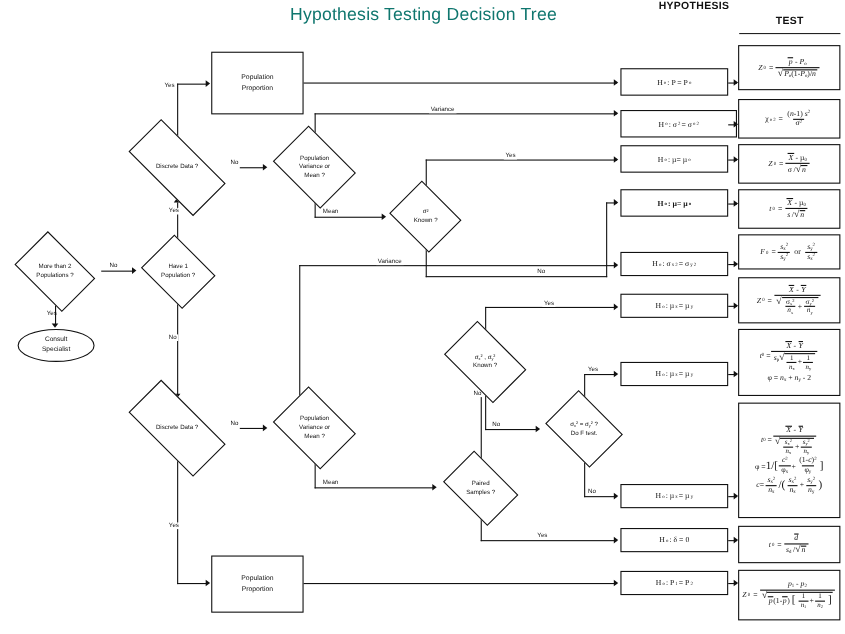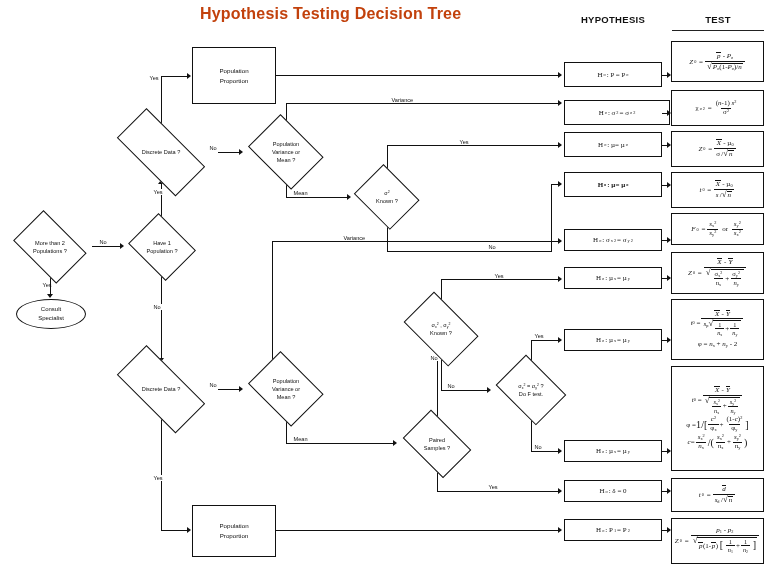--- a/index.html
+++ b/index.html
@@ -1,22 +1,22 @@
 <!DOCTYPE html>
 <html><head>
 <meta charset="utf-8">
 <style>
   html,body{margin:0;padding:0;background:#fff;}
   body{width:768px;height:576px;font-family:"Liberation Sans",sans-serif;overflow:hidden;}
   #stage{position:relative;width:768px;height:576px;background:#ffffff;}
 
-  .title{position:absolute;left:200px;top:5px;width:370px;text-align:left;
-    color:#c2410c;font-size:16px;font-weight:700;letter-spacing:.2px;}
+  .title{position:absolute;left:200px;top:5px;width:370px;text-align:center;
+    color:#0f766e;font-size:16px;font-weight:400;letter-spacing:.2px;}
   .colhead{position:absolute;font-size:9.5px;font-weight:bold;color:#111;letter-spacing:.3px;}
-  .colhead.hyp{left:563px;top:14px;width:100px;text-align:center;}
+  .colhead.hyp{left:563px;top:0;width:100px;text-align:right;}
   .colhead.tst{left:672px;top:14px;width:92px;text-align:center;}
   .colrule{position:absolute;left:672px;top:30px;width:92px;height:1px;background:#222;}
 
   
   .node{position:absolute;box-sizing:border-box;display:flex;align-items:center;
     justify-content:center;text-align:center;color:#111;}
   .box{border:1.4px solid #111;background:#fff;font-size:6.2px;line-height:1.55;}
   .diamond{background:transparent;}
   .diamond .dtxt{position:relative;z-index:2;font-size:5.6px;line-height:1.45;}
   .diamond .dshape{position:absolute;left:50%;top:50%;width:70.7%;height:70.7%;

